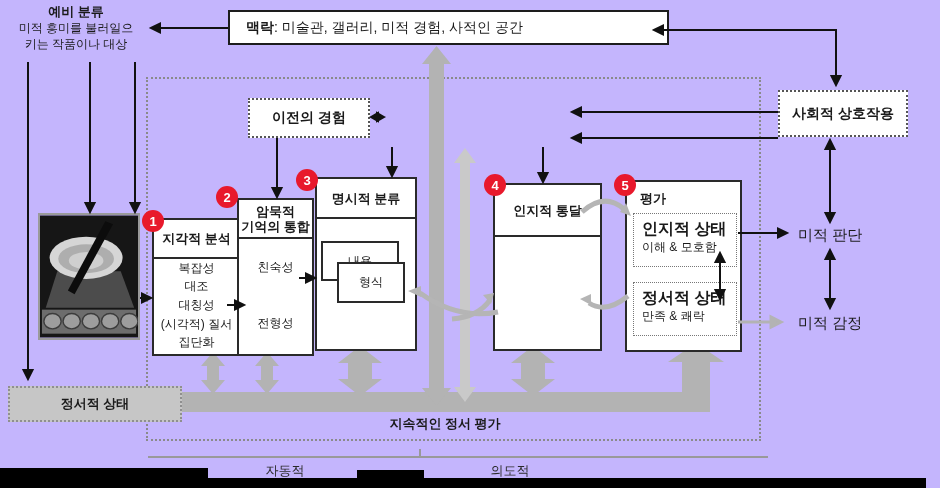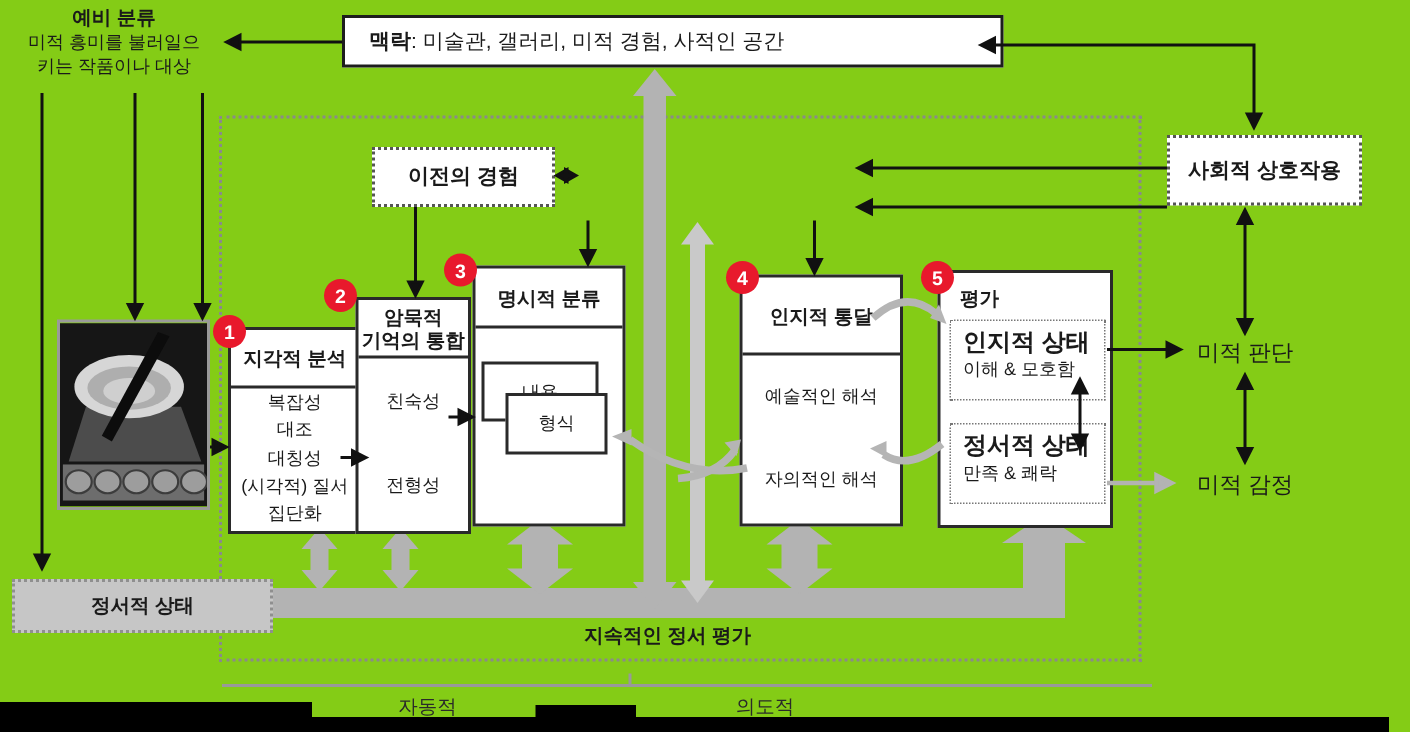--- a/index.html
+++ b/index.html
@@ -1,16 +1,16 @@
 <!DOCTYPE html>
 <html><head>
 <meta charset="utf-8">
 <style>
   html,body{margin:0;padding:0;background:#fff;}
-  #stage{position:relative;width:940px;height:488px;background:#84cc16;overflow:hidden;
+  #stage{position:relative;width:940px;height:488px;background:#c4b5fd;overflow:hidden;
          font-family:"Liberation Sans","DejaVu Sans",sans-serif;color:#1a1a1a;}
   .abs{position:absolute;}
   svg.layer{position:absolute;left:0;top:0;pointer-events:none;}
   #backsvg{z-index:1;} #frontsvg{z-index:3;}
   #container{left:146px;top:77px;width:611px;height:360px;border:2px dotted #8a8a8a;z-index:0;}
   
   #preclass{left:0;top:4px;width:152px;text-align:center;font-size:12px;line-height:16px;z-index:2;}
   #preclass .t{font-weight:bold;font-size:13px;}
   #contextbox{left:228px;top:10px;width:421px;height:31px;border:2px solid #1d1d1d;background:#fff;
               display:flex;align-items:center;padding-left:16px;font-size:14px;z-index:2;}
@@ -170,24 +170,20 @@
     <div id="inA" class="inbox">
       <span>내용</span>
     </div>
     <div id="inB" class="inbox">
       <span>형식</span>
     </div>
   </div>
 
   <div id="box4" class="abs sbox">
     <div class="shead">인지적 통달</div>
-    <div class="sitems">
-      <div>예술적인 해석</div>
-      <div>자의적인 해석</div>
-    </div>
   </div>
 
   <div id="box5" class="abs sbox">
     <div class="t5">평가</div>
     <div id="sub5a" class="sub5">
       <b>인지적 상태</b>
       <div>이해 &amp; 모호함</div>
     </div>
     <div id="sub5b" class="sub5">
       <b>정서적 상태</b>

